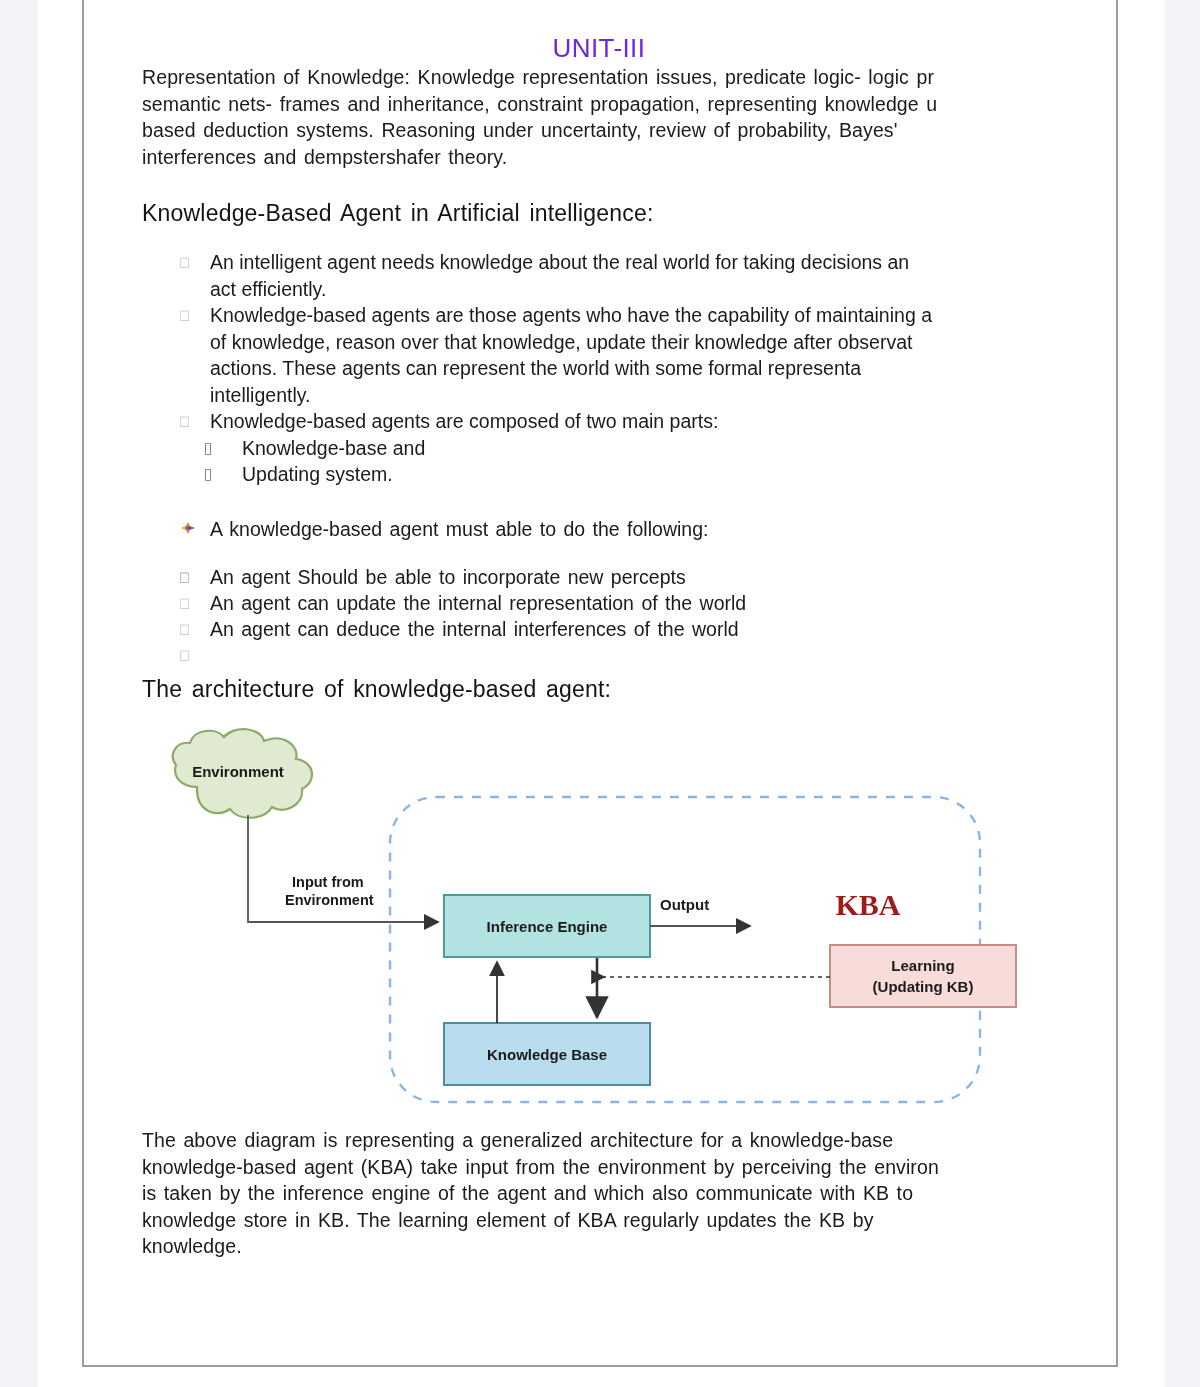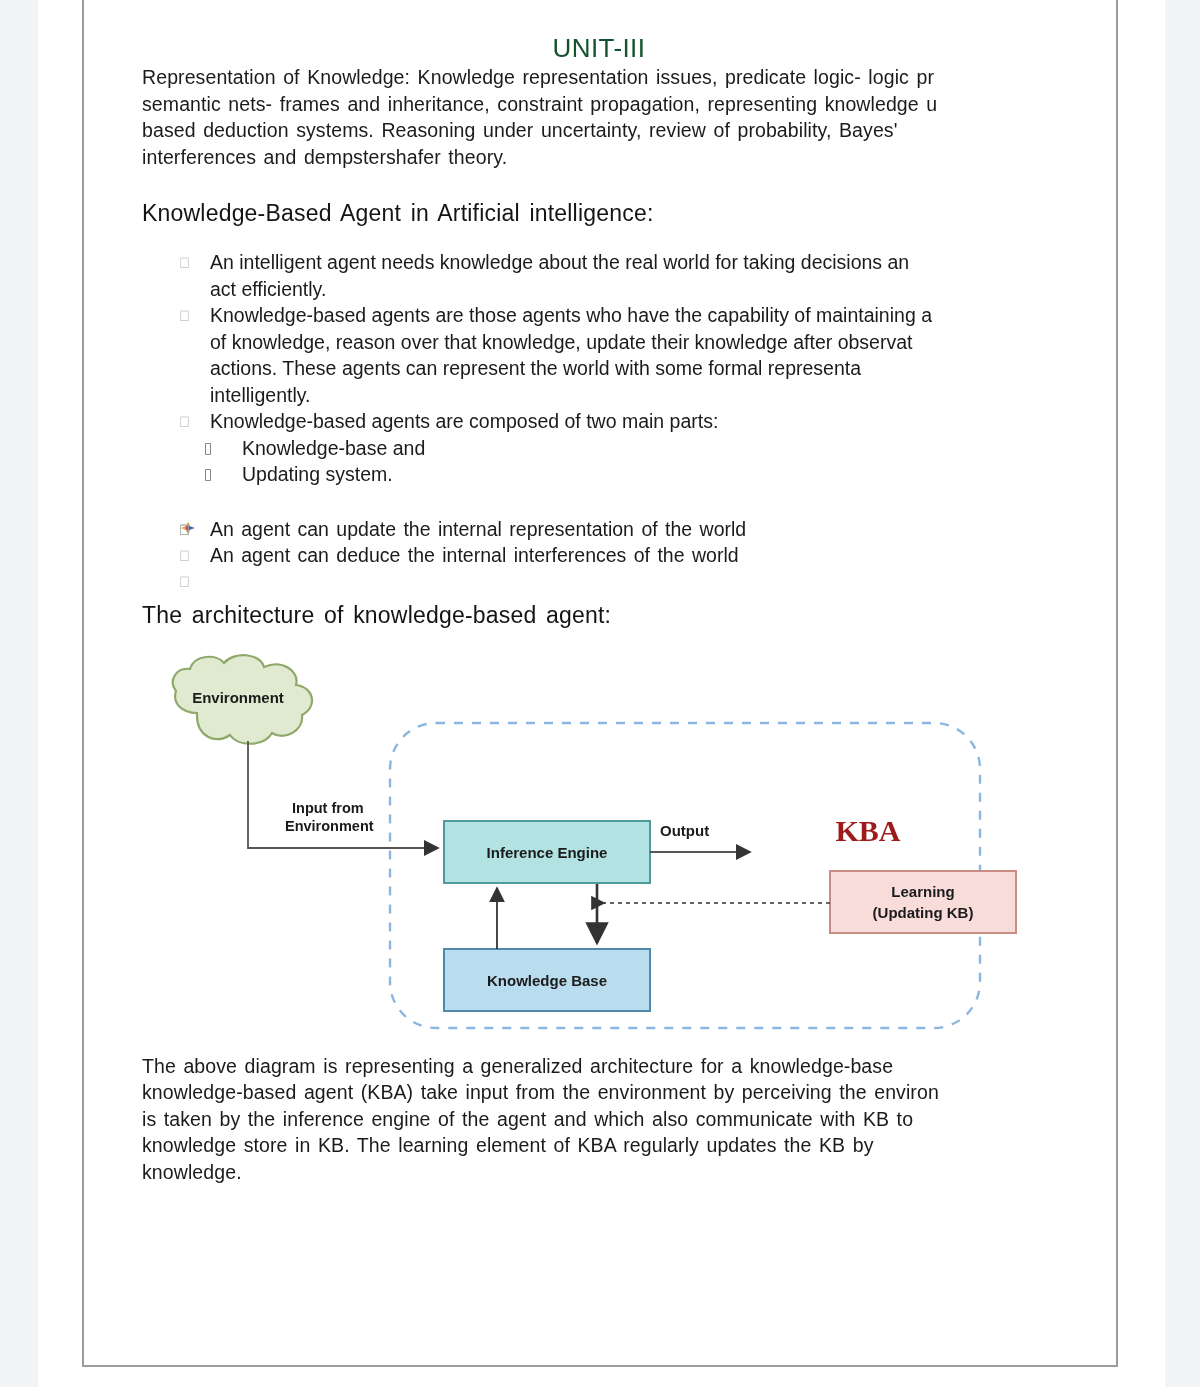--- a/index.html
+++ b/index.html
@@ -50,21 +50,21 @@
     left: 142px;
     top: 0;
     width: 1060px;
   }
 
   
   .doc-title {
     text-align: center;
     font-size: 26px;
     font-weight: 400;
-    color: #14532d;
+    color: #6d28d9;
     letter-spacing: .4px;
     margin: 33px 0 0 0;
     width: 914px;
   }
   p.body {
     font-size: 19.5px;
     line-height: 26.5px;
     color: #1b1b1b;
     text-align: justify;
     margin: 0;
@@ -240,28 +240,30 @@
         </li>
       </ul>
 
       <div class="callout">
         <svg class="arrow-bullet" viewBox="0 0 16 16">
           <path d="M1 8 L8 5 L8 11 Z" fill="#e8a33d"></path>
           <path d="M8 2 L11 8 L8 14 L5 8 Z" fill="#d98b1f"></path>
           <path d="M9 6 L15 8 L9 10 Z" fill="#3f5fa8"></path>
           <circle cx="8" cy="8" r="2" fill="#8a4bb0"></circle>
         </svg>
+        <span>A knowledge-based agent must able to do the following:</span>
       </div>
 
       <ul class="plain">
         <li>
           <span class="bullet">⎕</span>
         </li>
         <li>
           <span class="bullet">⎕</span>
+          <span>An agent Should be able to incorporate new percepts</span>
         </li>
         <li>
           <span class="bullet">⎕</span>
           <span>An agent can update the internal representation of the world</span>
         </li>
         <li>
           <span class="bullet">⎕</span>
           <span>An agent can deduce the internal interferences of the world</span>
         </li>
         <li>

